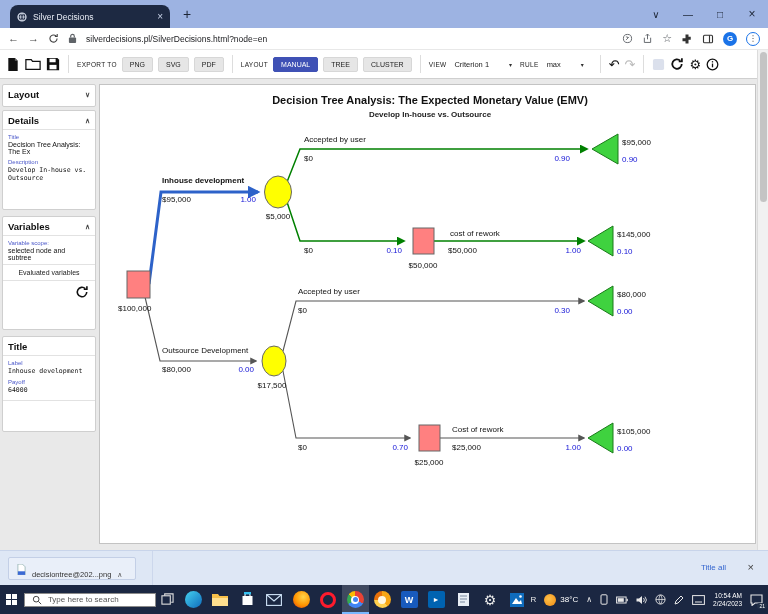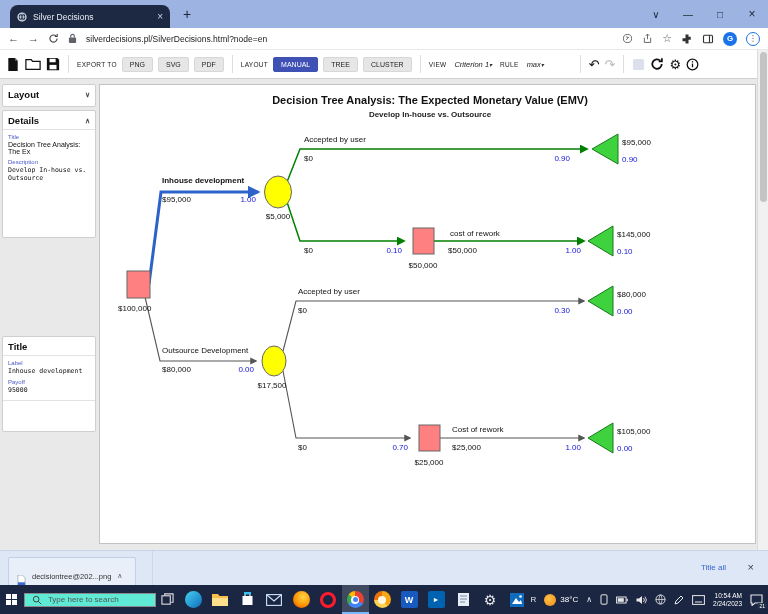--- a/index.html
+++ b/index.html
@@ -28,21 +28,21 @@
   .menu-dots { width:14px; height:14px; border:1.5px solid #1a73e8; border-radius:50%; color:#333;
                font-size:8px; display:flex; align-items:center; justify-content:center; }
 
   
   #toolbar { position:absolute; top:50px; left:0; width:768px; height:29px; background:#fff;
              border-bottom:1px solid #cfcfcf; display:flex; align-items:center; padding:0 6px; gap:5px; }
   .sep { width:1px; height:18px; background:#ddd; margin:0 3px; }
   .tb-label { font-size:6.5px; color:#222; letter-spacing:.3px; }
   .chipbtn { font-size:7px; padding:3px 7px; background:#e6e6e6; color:#222; border-radius:2px; border:1px solid #d7d7d7; }
   .chipbtn.active { background:#3f51b5; border-color:#3f51b5; color:#fff; }
-  .selectbox { font-size:7.5px; color:#222; display:flex; align-items:center; gap:0; padding:2px 3px;font-style:italic; }
+  .selectbox { font-size:7.5px; color:#222; display:flex; align-items:center; gap:20px; padding:2px 3px; }
   .caret { font-size:6px; color:#333; }
   .tbicon { display:flex; align-items:center; }
   .disabled { opacity:.35; }
 
   
   #main { position:absolute; top:79px; left:0; width:768px; height:471px; background:#e9e9e9; }
   .card { position:absolute; left:2px; width:94px; background:#fff; border:1px solid #cfcfcf;
           border-radius:2px; padding:4px 5px; }
   .panel-h { font-size:9.5px; font-weight:bold; color:#111; display:flex; justify-content:space-between; align-items:center; }
   .chev { font-size:7px; color:#444; }
@@ -61,32 +61,32 @@
   .t-prob { font-size:8px; fill:#1414d6; }
   .t-title { font-size:11px; font-weight:bold; fill:#111; }
   .t-sub { font-size:8px; font-weight:bold; fill:#222; }
 
   #scrollbar { position:absolute; right:0; top:50px; width:11px; height:500px; background:#f1f1f1; border-left:1px solid #dcdcdc; }
   #scrollthumb { position:absolute; left:2px; top:2px; width:7px; height:150px; background:#c4c4c4; border-radius:4px; }
 
   
   #dlbar { position:absolute; top:550px; left:0; width:768px; height:35px; background:#dee7f5; border-top:1px solid #c8d4ea; }
   .dlchip { position:absolute; left:8px; top:6px; height:23px; min-width:128px; background:#e9eff9;
-            border:1px solid #c3cfe6; border-radius:2px; display:flex; align-items:flex-start; gap:6px; padding:14px 8px; }
+            border:1px solid #c3cfe6; border-radius:2px; display:flex; align-items:flex-end; gap:6px; padding:0 8px; }
   .dlname { font-size:7.5px; color:#333; }
   .dl-sep { position:absolute; left:152px; top:0; width:1px; height:35px; background:#ccd7ec; }
   .showall { position:absolute; right:42px; top:12px; font-size:8px; color:#3466cf; }
   .dlclose { position:absolute; right:14px; top:10px; font-size:11px; color:#444; }
 
   
   #taskbar { position:absolute; top:585px; left:0; width:768px; height:29px; background:#1b2742; display:flex; align-items:center; }
   .startbtn { width:26px; height:29px; display:flex; align-items:center; justify-content:center; }
   .startgrid { width:11px; height:11px; display:grid; grid-template-columns:5px 5px; grid-template-rows:5px 5px; gap:1px; }
   .startgrid i { background:#fff; }
-  .searchbox { width:142px; height:14px; background:#5eead4; border:1px solid #8a8a8a; display:flex; align-items:center; gap:6px; padding:0 7px; }
+  .searchbox { width:142px; height:14px; background:#ffffff; border:1px solid #8a8a8a; display:flex; align-items:center; gap:6px; padding:0 7px; }
   .searchtext { font-size:8px; color:#555; white-space:nowrap; }
   .tv { width:26px; display:flex; justify-content:center; }
   .appicons { display:flex; align-items:center; }
   .appic { width:27px; height:29px; display:flex; align-items:center; justify-content:center; position:relative; }
   .appic.activeapp { background:rgba(255,255,255,.16); box-shadow:inset 0 -2px 0 #7ab8ff; }
   .circ { width:17px; height:17px; border-radius:50%; }
   .sq { width:17px; height:17px; border-radius:2px; display:flex; align-items:center; justify-content:center; color:#fff; font-weight:bold; font-size:9px; }
   .tray { margin-left:auto; display:flex; align-items:center; gap:8px; padding-right:5px; height:100%; }
   .trayic { color:#e8e8e8; font-size:8px; display:flex; align-items:center; }
   .temp { color:#fff; font-size:8px; display:flex; align-items:center; gap:4px; }
@@ -230,42 +230,60 @@
 
 <div id="main">
 
   <div class="card" style="top:5px;height:23px">
     <div class="panel-h">
         <span>Layout</span>
       <span class="chev">∨</span>
       </div>
   </div>
 
-  <div class="card" style="top:31px;height:128px">
+  <div class="card" style="top:31px;height:100px">
     <div class="panel-h">
         <span>Details</span>
       <span class="chev">∧</span>
       </div>
     <div class="hair"></div>
     <div class="flabel">Title</div>
     <div class="fval">Decision Tree Analysis: The Ex</div>
     <div class="flabel">Description</div>
     <div class="fval mono">Develop In-house vs. Outsource</div>
   </div>
 
+  <div class="card" style="top:137px;height:114px">
+    <div class="panel-h">
+        <span>Variables</span>
+      <span class="chev">∧</span>
+      </div>
+    <div class="hair"></div>
+    <div class="flabel">Variable scope:</div>
+    <div class="fval">selected node and subtree</div>
+    <div class="evalbtn">Evaluated variables</div>
+    <div class="refresh-row">
+      <span>
+        <svg width="14" height="14" viewBox="0 0 16 16">
+            <path d="M13.4 8a5.4 5.4 0 1 1-1.7-3.9" fill="none" stroke="#111" stroke-width="1.8"></path>
+            <path d="M13.6 1.3v3.6H10" fill="none" stroke="#111" stroke-width="1.8"></path>
+          </svg>
+      </span>
+    </div>
+  </div>
 
   <div class="card" style="top:257px;height:96px">
     <div class="panel-h">
         <span>Title</span>
       </div>
     <div class="hair"></div>
     <div class="flabel">Label</div>
     <div class="fval mono">Inhouse development</div>
     <div class="flabel">Payoff</div>
-    <div class="fval mono">95000</div>
+    <div class="fval mono">64000</div>
     <div class="hair" style="margin-top:6px"></div>
   </div>
 
   <div id="canvas">
     <svg width="655" height="458" viewBox="0 0 655 458">
       <defs>
         <marker id="ab" viewBox="0 0 10 10" refX="8" refY="5" markerWidth="4.2" markerHeight="4.2" orient="auto">
             <path d="M0,0L10,5L0,10z" fill="#2d62c9"></path>
           </marker>
         <marker id="ag" viewBox="0 0 10 10" refX="8" refY="5" markerWidth="6" markerHeight="6" orient="auto">

